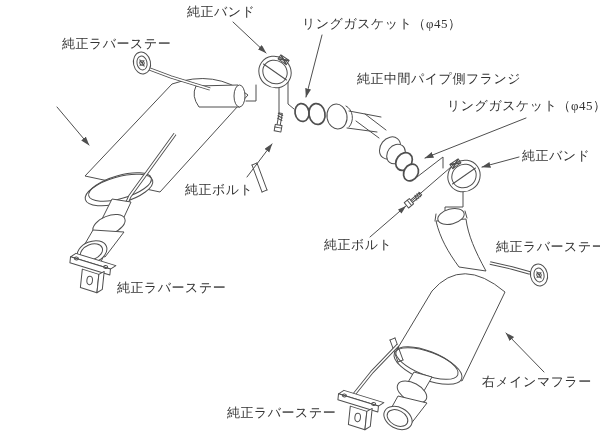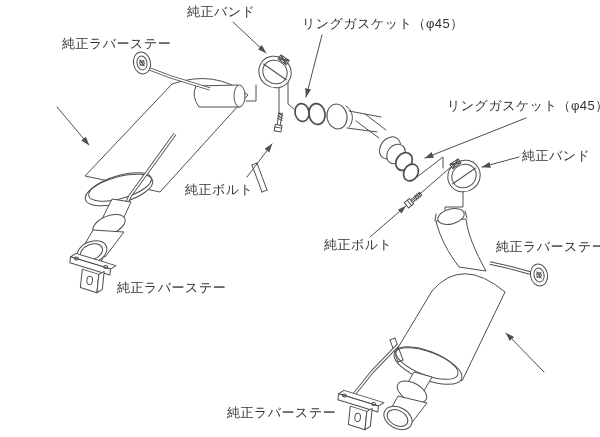--- a/index.html
+++ b/index.html
@@ -1,18 +1,18 @@
 <!DOCTYPE html>
 <html><head>
 <meta charset="utf-8">
 <style>
   html,body { margin:0; padding:0; background:#fff; }
   #stage {
     position:relative; width:600px; height:437px; background:#ffffff;
-    font-family:Liberation Sans, sans-serif; overflow:hidden;
+    font-family:Liberation Serif, serif; overflow:hidden;
   }
   #stage svg { position:absolute; left:0; top:0; }
   .diagram-label {
     position:absolute; font-size:13px; line-height:1.1; color:#333333;
     letter-spacing:0.5px; white-space:nowrap; user-select:none;
   }
   
   .ln  { fill:none; stroke:#4f4f4f; stroke-width:1;   stroke-linecap:round; stroke-linejoin:round; }
   .lnb { fill:none; stroke:#4f4f4f; stroke-width:1.6; stroke-linecap:round; }
   .w   { fill:#ffffff; stroke:#4f4f4f; stroke-width:1; stroke-linejoin:round; }
@@ -196,25 +196,27 @@
 
   <div class="diagram-label" style="left:62px; top:37px;">純正ラバーステー</div>
 
   <div class="diagram-label" style="left:302px; top:17px;">リングガスケット（φ45）</div>
 
 
   <div class="diagram-label" style="left:185px; top:183px;">純正ボルト</div>
 
   <div class="diagram-label" style="left:117px; top:281px;">純正ラバーステー</div>
 
+  <div class="diagram-label" style="left:357px; top:72px;">純正中間パイプ側フランジ</div>
 
   <div class="diagram-label" style="left:447px; top:99px;">リングガスケット（φ45）</div>
 
   <div class="diagram-label" style="left:522px; top:149px;">純正バンド</div>
 
   <div class="diagram-label" style="left:324px; top:238px;">純正ボルト</div>
 
   <div class="diagram-label" style="left:496px; top:240px;">純正ラバーステー</div>
 
+  <div class="diagram-label" style="left:482px; top:375px;">右メインマフラー</div>
 
   <div class="diagram-label" style="left:227px; top:406px;">純正ラバーステー</div>
 
 </div>
 
 </body></html>

